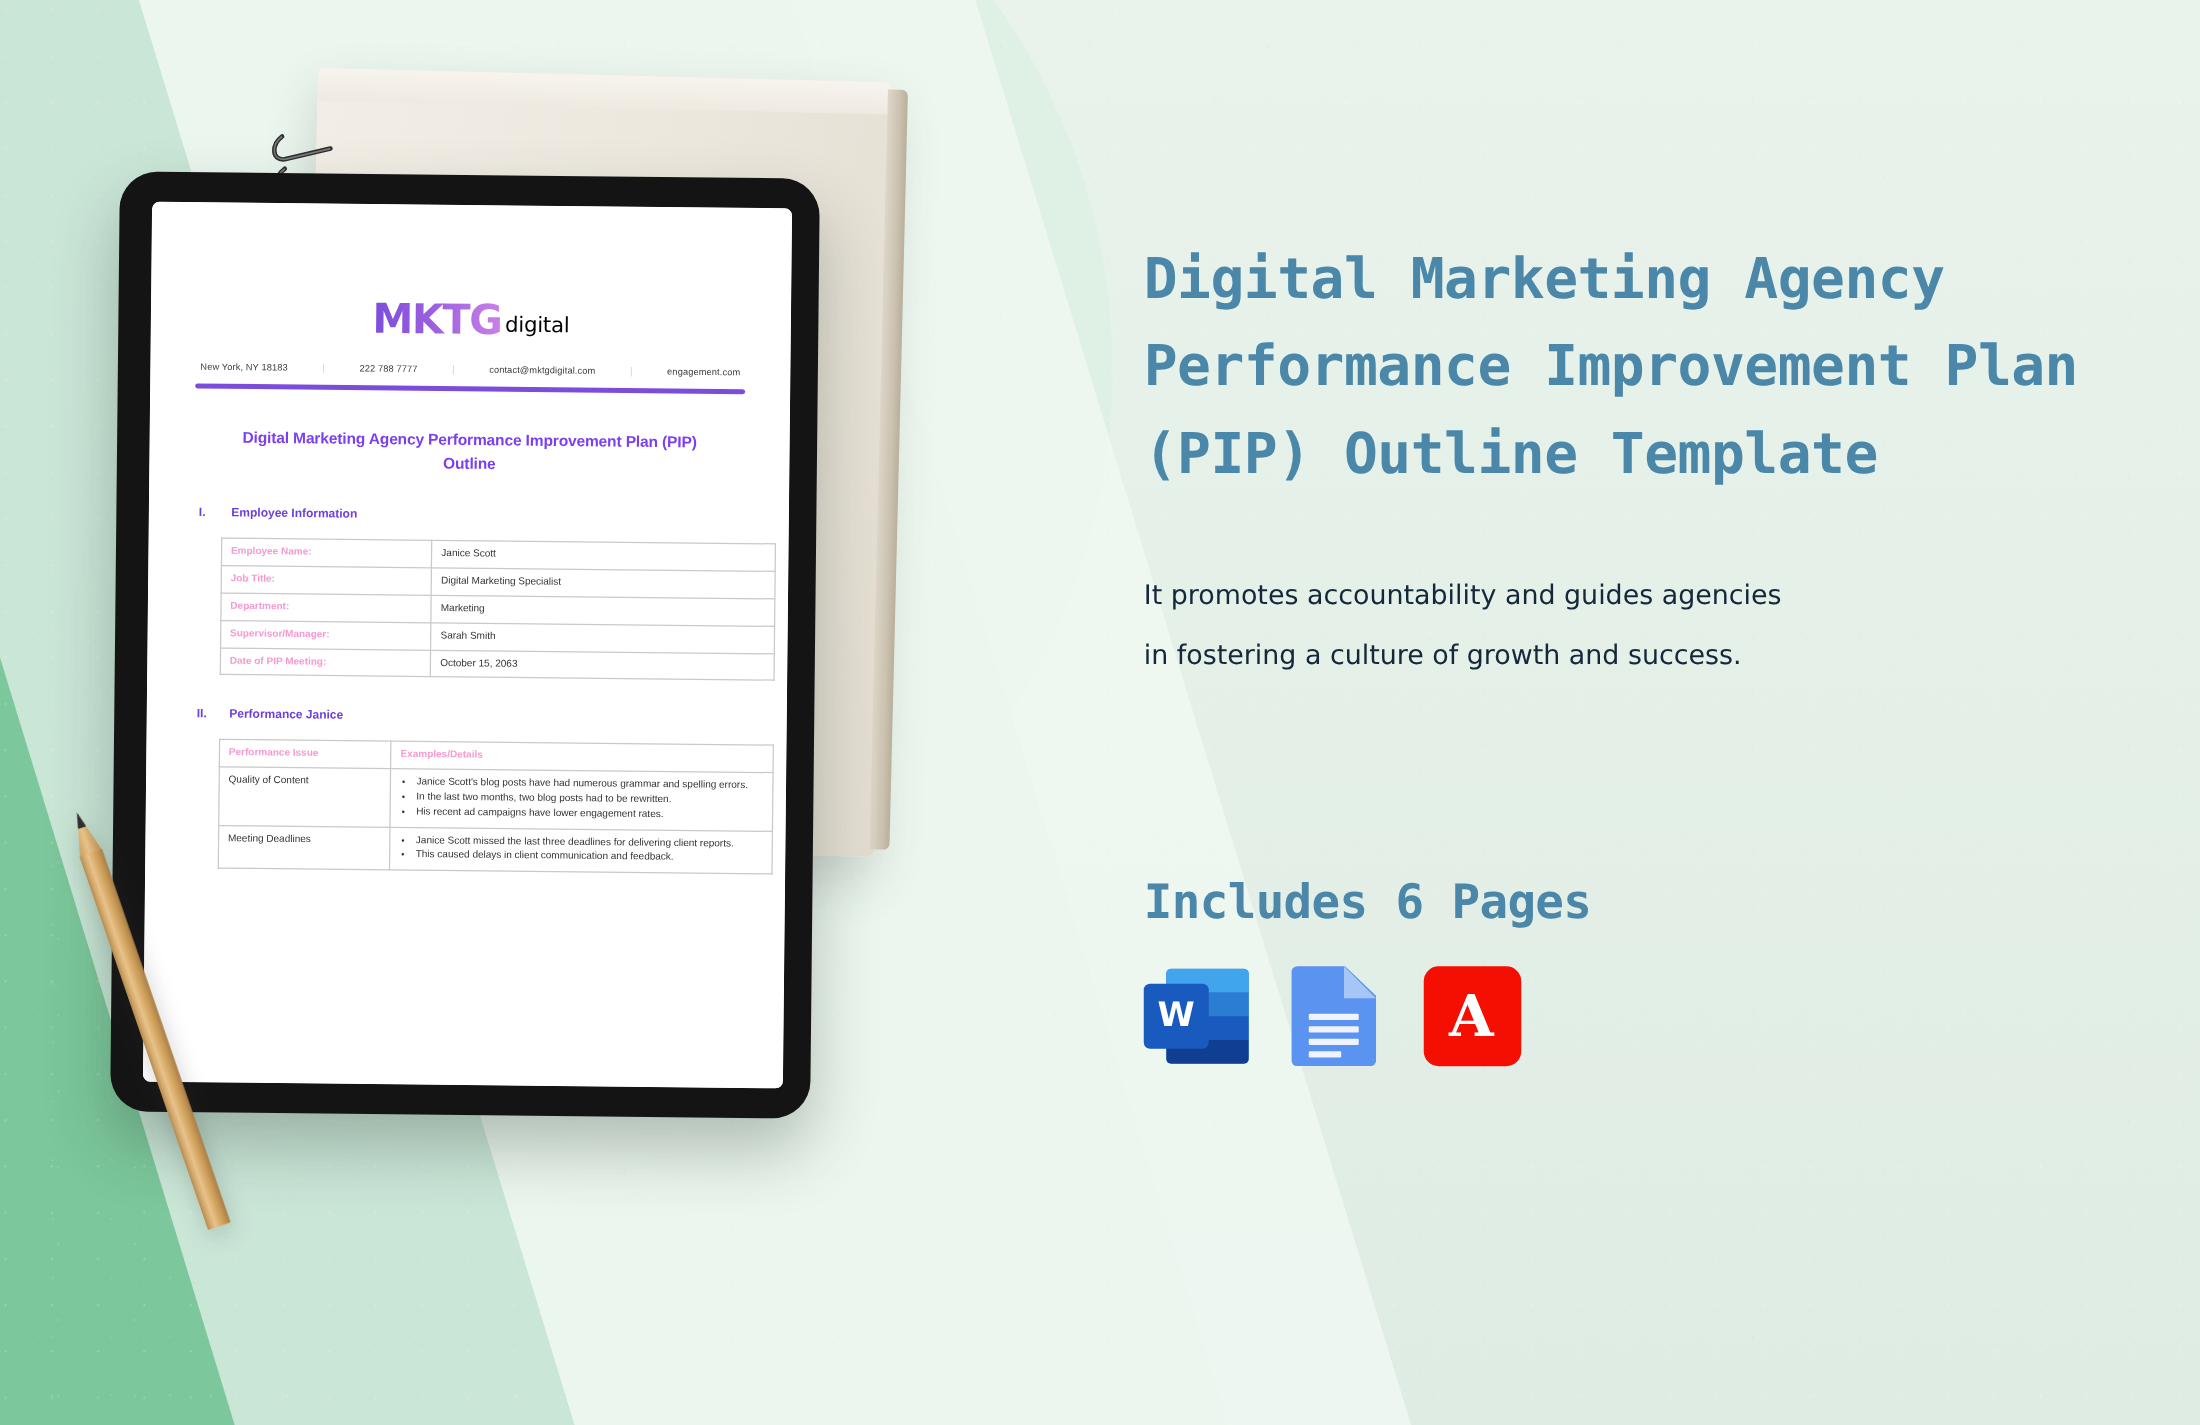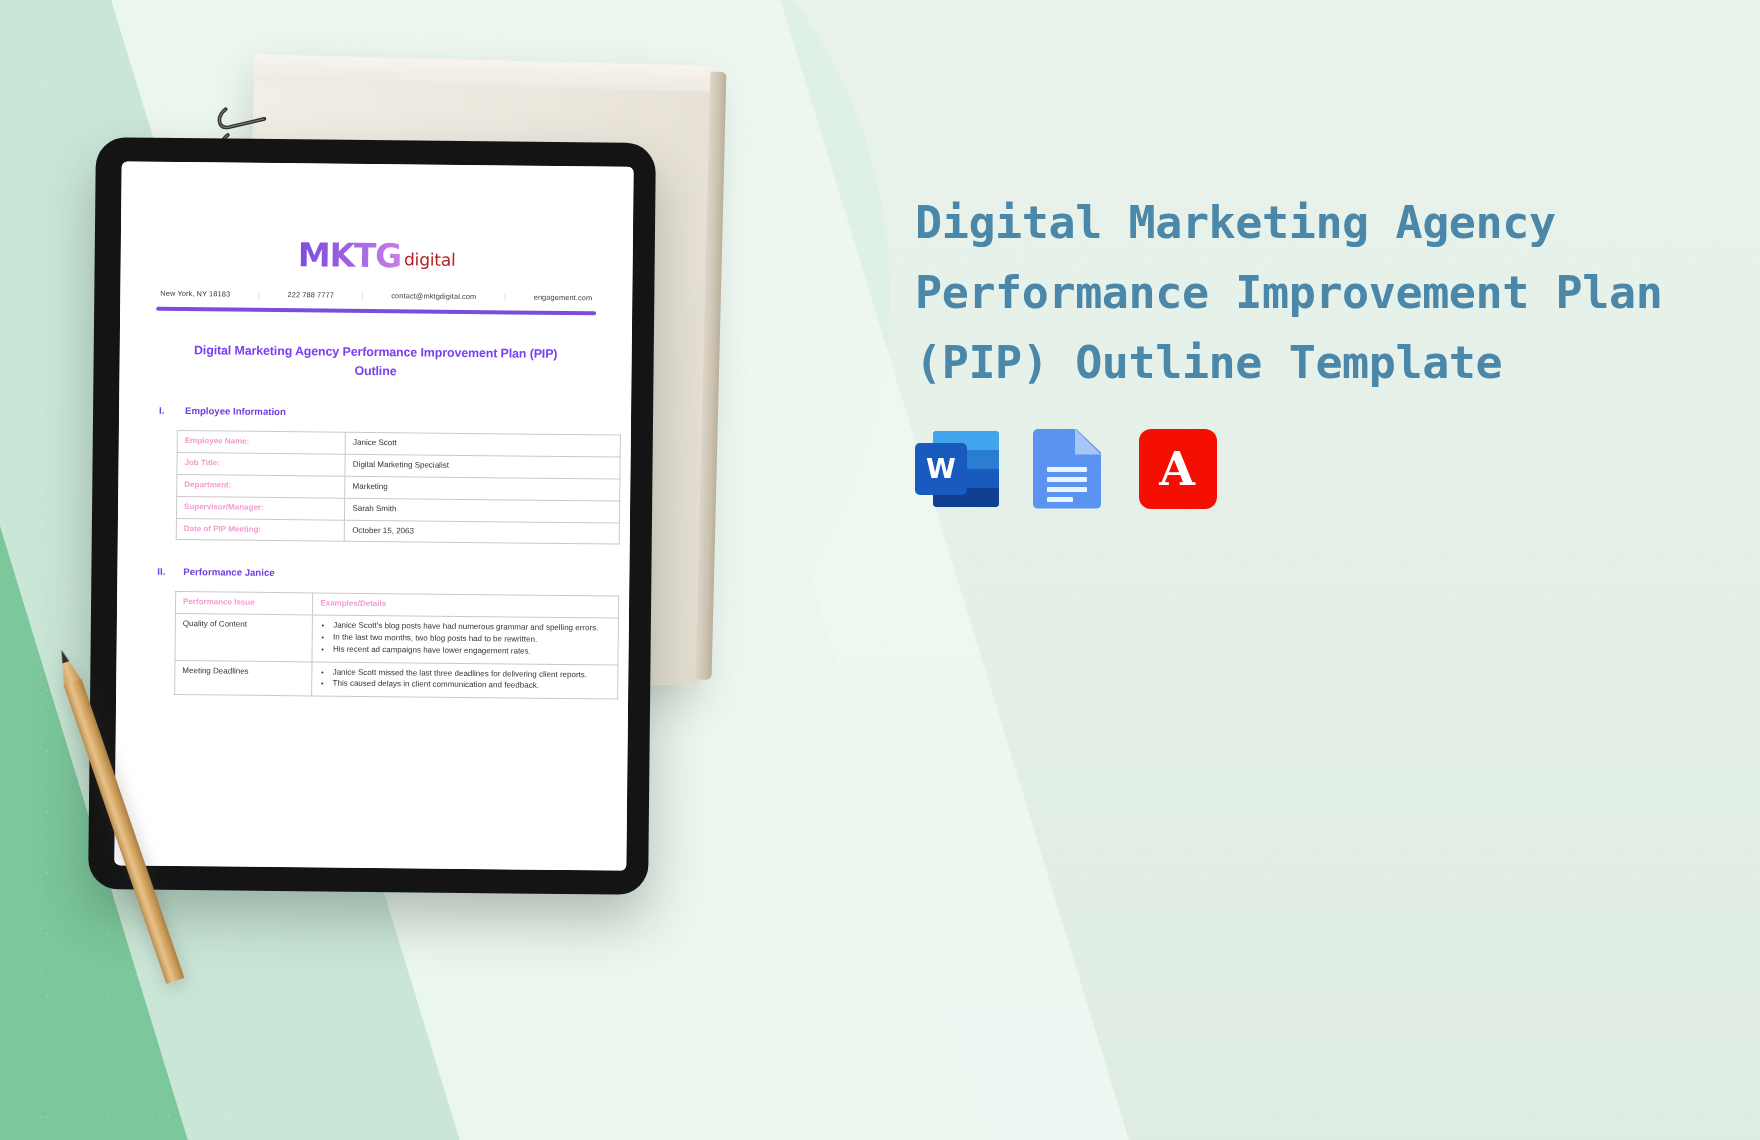--- a/index.html
+++ b/index.html
@@ -124,21 +124,21 @@
     font-family: "DejaVu Sans", sans-serif;
     font-size: 33px; font-weight: 700;
     letter-spacing: -1.2px;
     background: linear-gradient(90deg, #7c4ddb 0%, #9a5fe0 45%, #c97fe8 100%);
     -webkit-background-clip: text; background-clip: text;
     -webkit-text-fill-color: transparent; color: #9a5fe0;
   }
   .logo-sub {
     font-family: "DejaVu Sans", sans-serif;
     font-size: 17px; font-weight: 400;
-    color: #b91c1c; margin-left: 3px; letter-spacing: -.2px;
+    color: #000000; margin-left: 3px; letter-spacing: -.2px;
     vertical-align: 2px;
   }
 
   .contact {
     display: flex; justify-content: space-between; align-items: center;
     margin: 16px 6px 0 6px;
     font-size: 7.4px; color: #3a3a3a; letter-spacing: .1px;
   }
   .contact .sep { color: #d6cfe8; font-size: 8px; }
 
@@ -410,20 +410,22 @@
 </div>
 
 <div class="pencil">
   <div class="pencil-tip"></div>
   <div class="pencil-lead"></div>
   <div class="pencil-body"></div>
 </div>
 
 <div class="right">
   <div class="headline">Digital Marketing Agency Performance Improvement Plan (PIP) Outline Template</div>
+  <div class="blurb">It promotes accountability and guides agencies in fostering a culture of growth and success.</div>
+  <div class="includes">Includes 6 Pages</div>
 
   <div class="icon-row">
 
     <div class="file-icon ic-word">
       <div class="w-page">
         <div class="w-b1"></div>
           <div class="w-b2"></div>
           <div class="w-b3"></div>
           <div class="w-b4"></div>
       </div>

